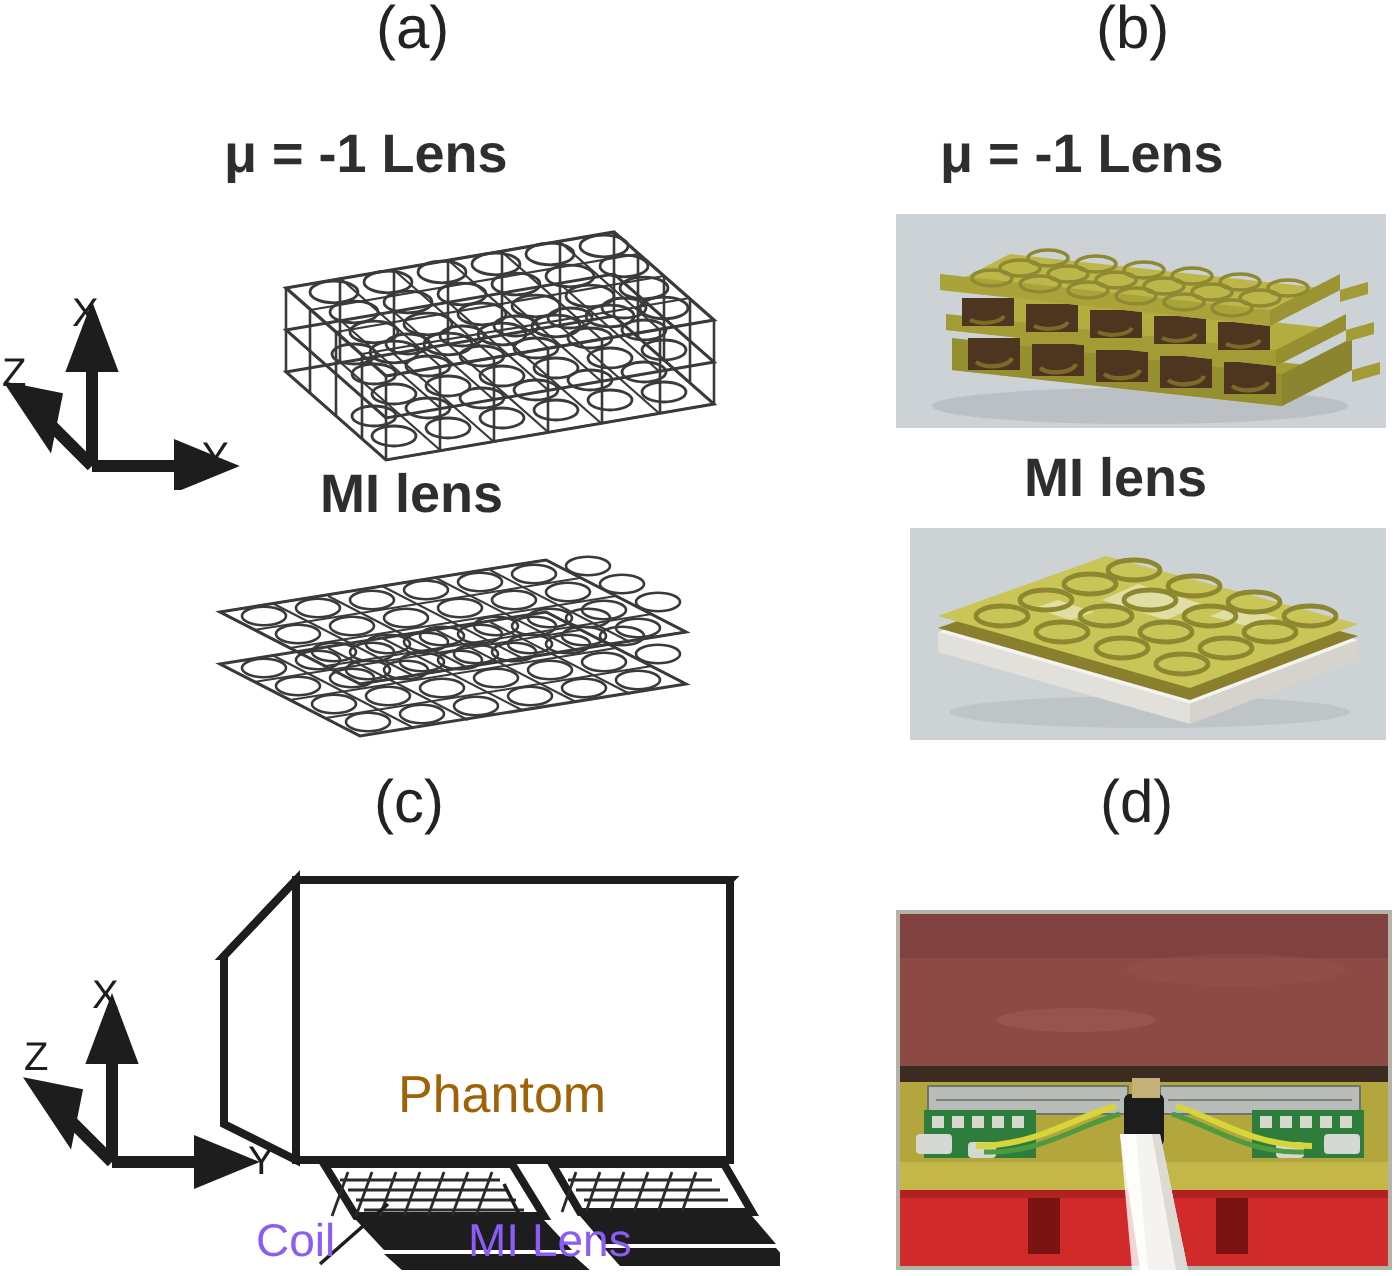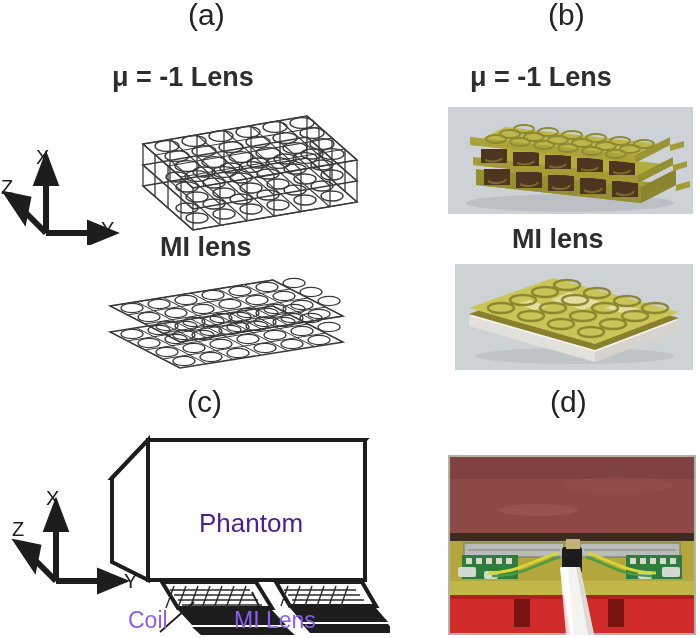--- a/index.html
+++ b/index.html
@@ -49,22 +49,23 @@
     position: absolute;
     font-size: 23px;
     font-weight: 400;
     color: #8b5cf6;
     white-space: nowrap;
   }
   .box-label {
     position: absolute;
     font-size: 26px;
     font-weight: 400;
-    color: #4c1d95;
+    color: #a16207;
     white-space: nowrap;
+    margin-top: 24px;
   }
 
   
   .photo {
     position: absolute;
     overflow: hidden;
   }
   .photo-b1 { background: #ccd2d5; }
   .photo-b2 { background: #cdd2d4; }
   .photo-d  { background: #b9b6ad; }

